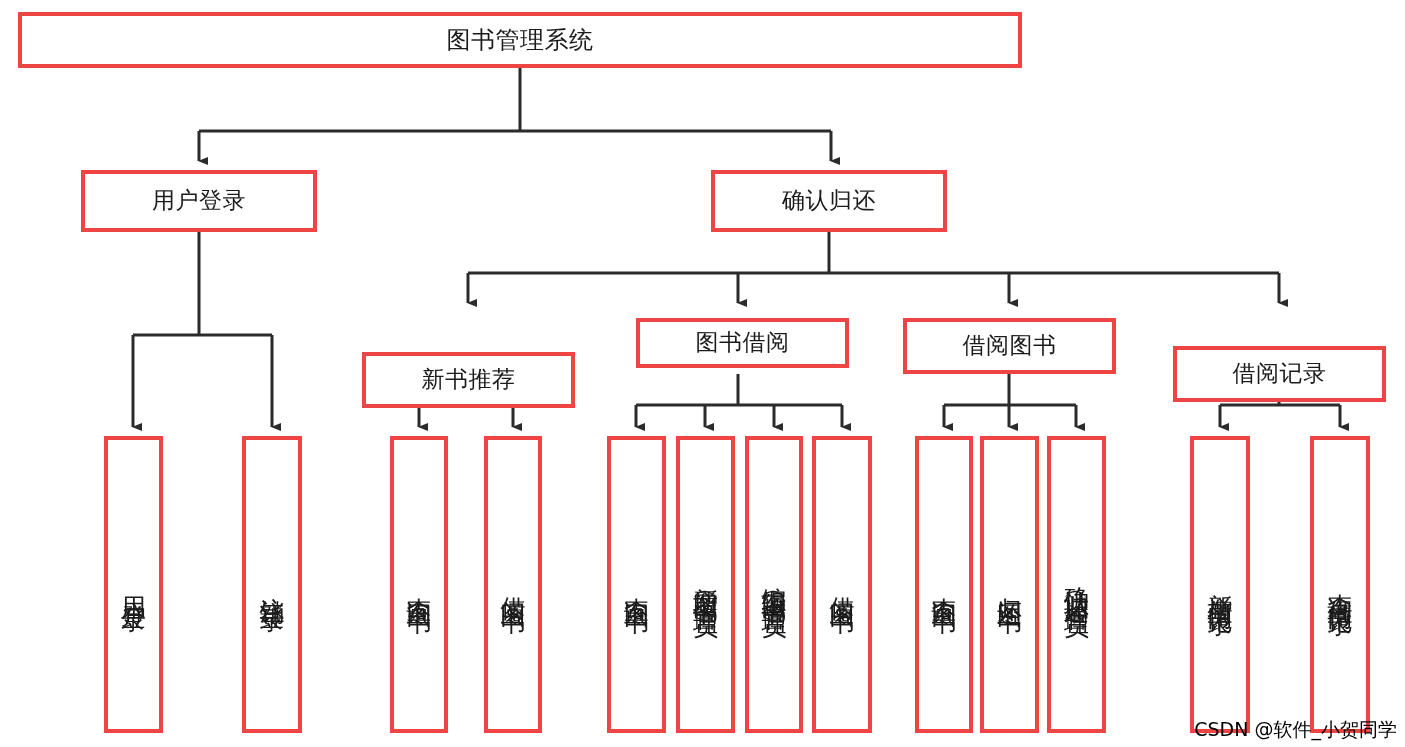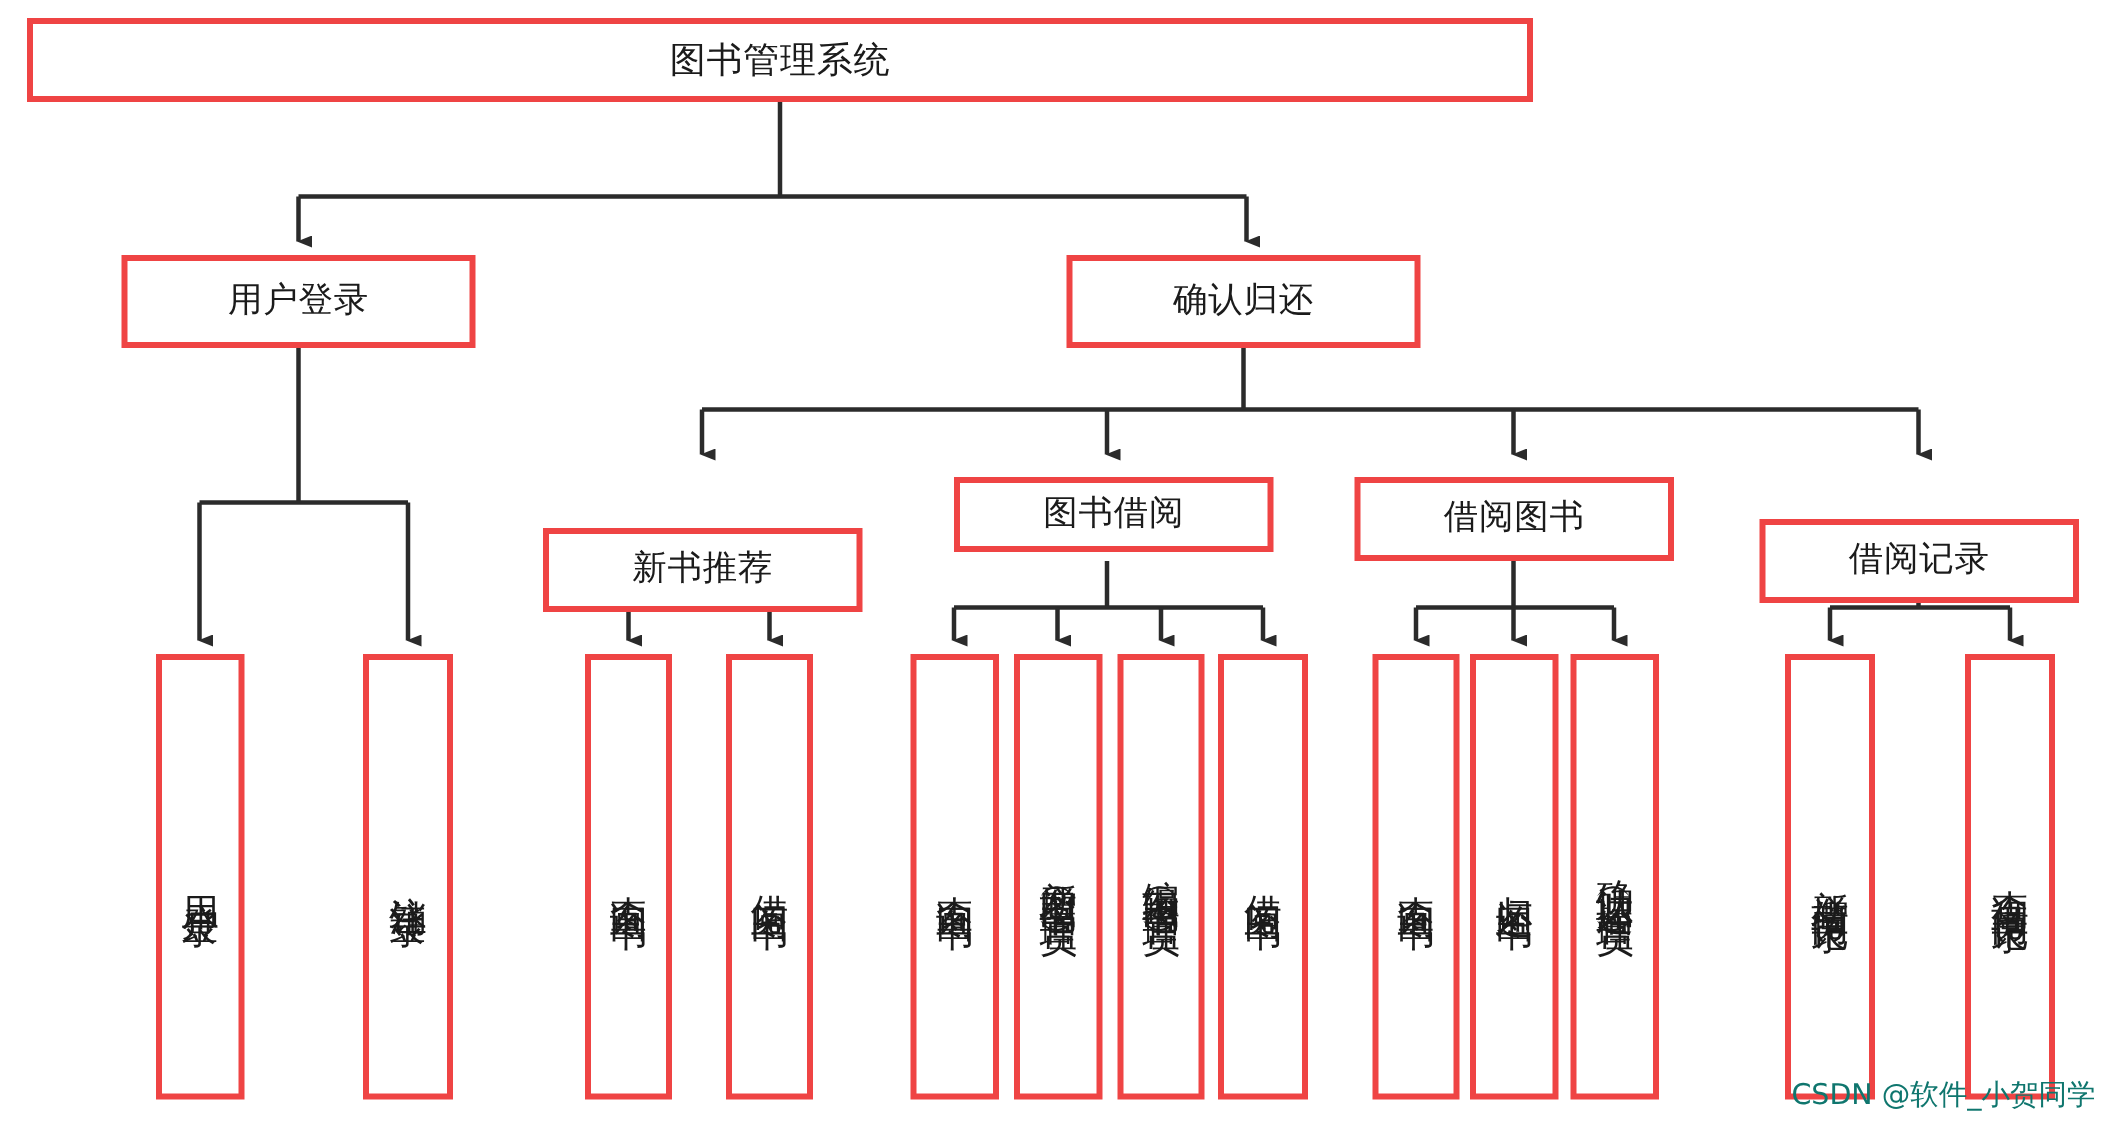--- a/index.html
+++ b/index.html
@@ -62,21 +62,21 @@
     line-height: 1.0;
     letter-spacing: 4px;
     white-space: nowrap;
     max-height: 285px;
   }
   #watermark {
     position: absolute;
     right: 8px;
     bottom: 4px;
     font-size: 19px;
-    color: #0f766e;
+    color: #000000;
     z-index: 5;
     white-space: nowrap;
     font-family: "DejaVu Sans", "Liberation Sans", sans-serif;
   }
 </style>
 </head>
 <body>
 
 <div id="canvas">
 

